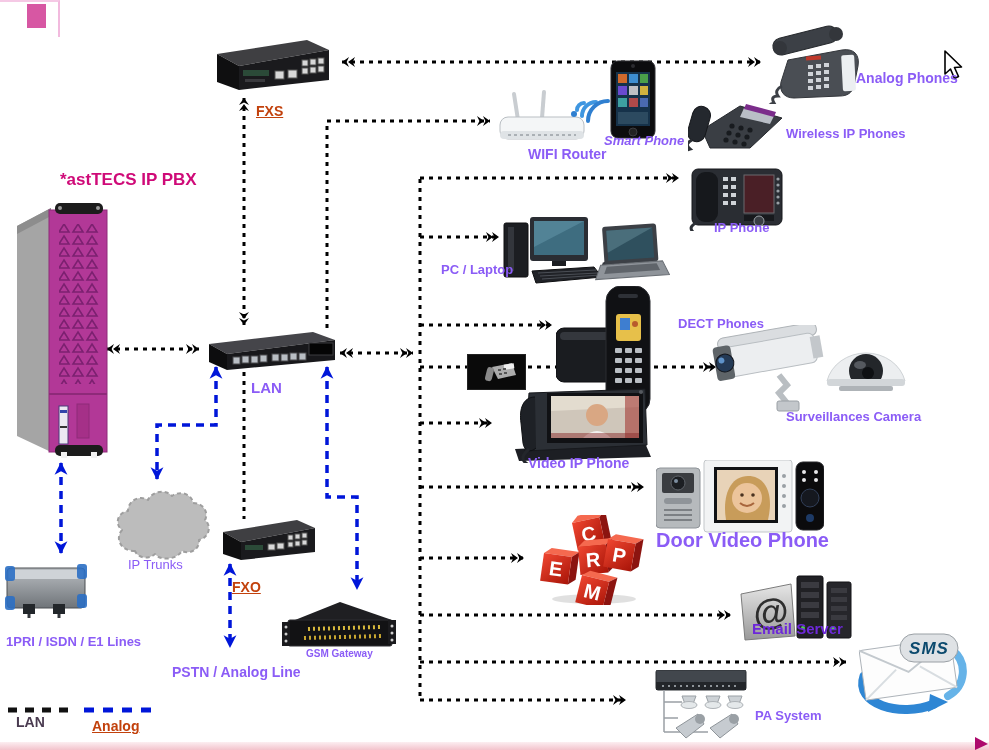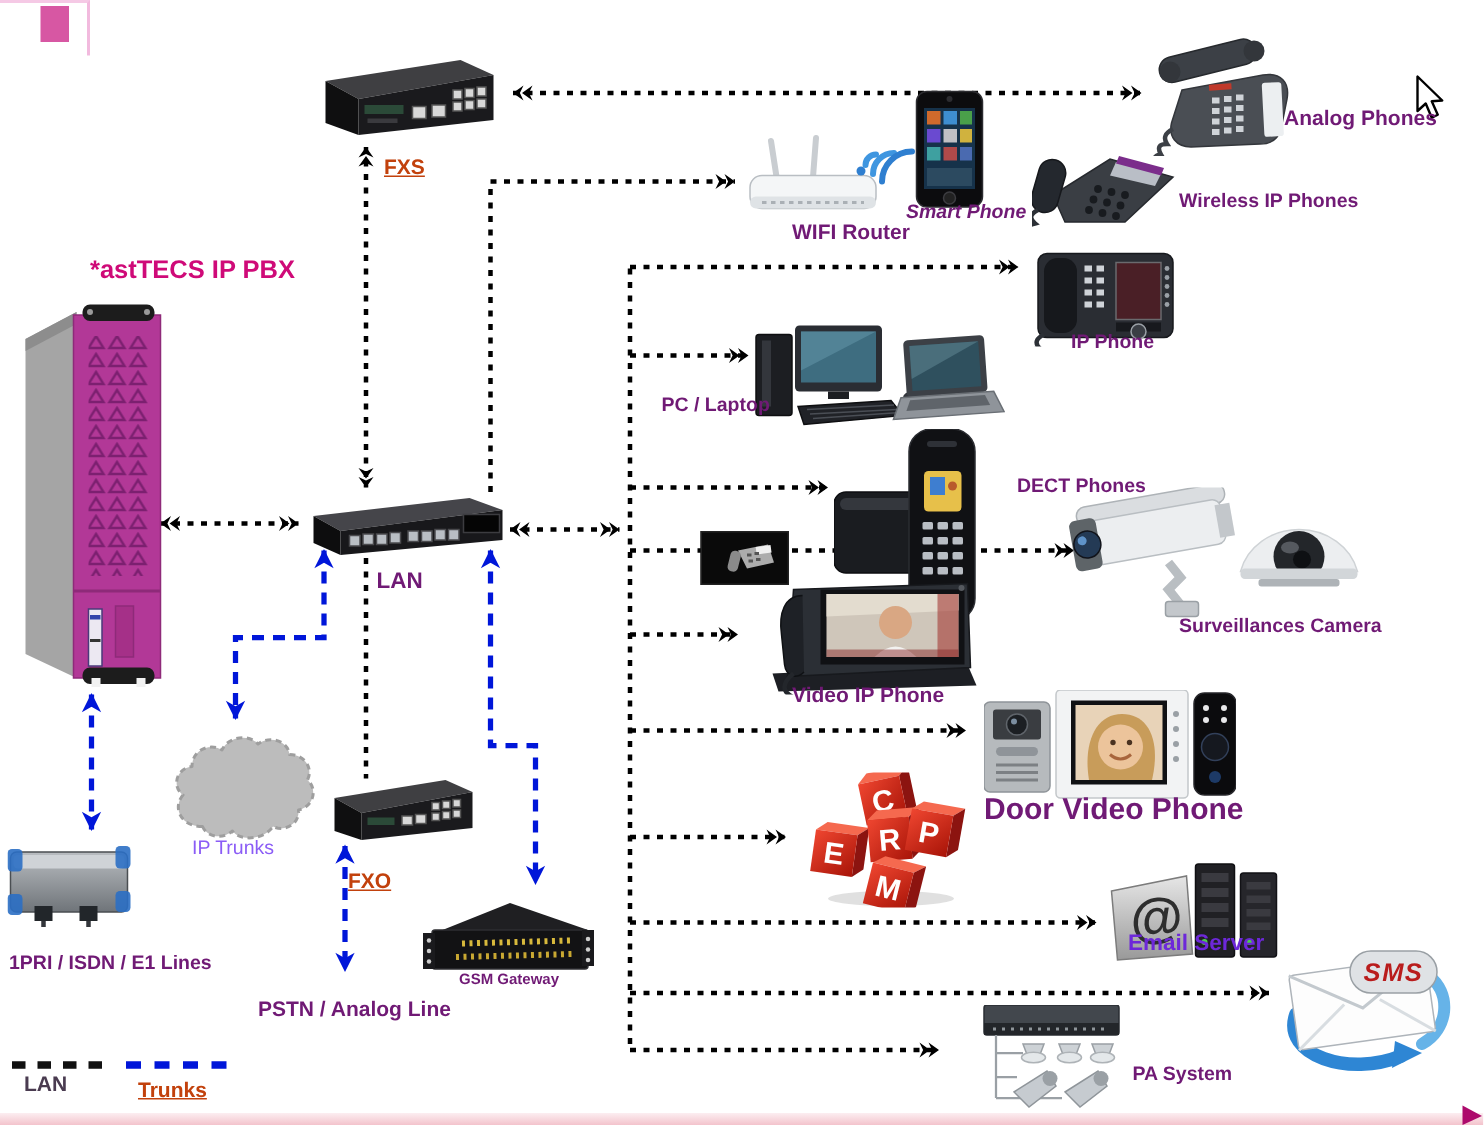--- a/index.html
+++ b/index.html
@@ -3,21 +3,21 @@
 <meta charset="utf-8">
 <style>
   html,body{margin:0;padding:0;background:#fff;}
   .stage{position:relative;width:989px;height:750px;background:#ffffff;overflow:hidden;
          font-family:"Liberation Sans", sans-serif;}
   .wires{position:absolute;left:0;top:0;}
   .wk{stroke:#000;stroke-width:3;fill:none;stroke-dasharray:4 5;}
   .wb{stroke:#0016d9;stroke-width:3.5;fill:none;stroke-dasharray:8 6;}
   .lgk{stroke:#111;stroke-width:5;fill:none;stroke-dasharray:9 8;}
   .lgb{stroke:#0016d9;stroke-width:5;fill:none;stroke-dasharray:10 9;}
-  .lbl{position:absolute;font-weight:bold;font-size:13px;color:#701a75;white-space:nowrap;}
+  .lbl{position:absolute;font-weight:bold;font-size:13px;color:#8b5cf6;white-space:nowrap;}
   .key{color:#c2410c;text-decoration:underline;font-size:14px;}
   .dev{position:absolute;}
   .title{font-size:17px;color:#cf0a78;}
   .blacklbl{color:#6d28d9;font-size:15px;}
   .legendlan{color:#4a3b50;font-size:14px;}
   .cloudtxt{position:absolute;left:18px;top:31px;font-weight:normal;font-size:13px;color:#8b5cf6;margin-top:40px;}
   .topleftbox{position:absolute;left:0;top:0;width:58px;height:35px;
               border-right:2px solid rgba(230,120,190,.5);border-top:2px solid rgba(230,120,190,.4);}
   .topleftsq{position:absolute;left:27px;top:4px;width:19px;height:24px;background:rgba(205,45,140,.8);}
   .bottombar{position:absolute;left:0;top:742px;width:989px;height:8px;
@@ -490,21 +490,21 @@
       <path d="M104,30 C120,42 118,66 100,76" stroke="#66b3e8" stroke-width="8" fill="none" stroke-linecap="round"></path>
       <g transform="rotate(-8 60 48)">
         <rect x="14" y="24" width="92" height="50" rx="3" fill="#fdfdfd" stroke="#aeb4ba"></rect>
         <polyline points="14,24 60,52 106,24" fill="none" stroke="#c3c9ce" stroke-width="2"></polyline>
         <polyline points="14,74 48,48" fill="none" stroke="#d8dde1" stroke-width="2"></polyline>
         <polyline points="106,74 72,48" fill="none" stroke="#d8dde1" stroke-width="2"></polyline>
       </g>
       <rect x="52" y="14" width="58" height="28" rx="14" fill="#dfe2e5" stroke="#9aa0a5"></rect>
     </svg>
     <div style="position:absolute;left:52px;top:16px;width:58px;height:25px;display:flex;align-items:center;justify-content:center;
-                font-weight:bold;font-style:italic;font-size:17px;color:#b91c1c;letter-spacing:1px;text-align:center;">SMS</div>
+                font-weight:bold;font-style:italic;font-size:17px;color:#0c4a6e;letter-spacing:1px;text-align:center;">SMS</div>
   </div>
 
   <div class="dev" style="left:648px;top:670px;width:102px;height:72px;">
     <svg width="102" height="72">
       <rect x="8" y="0" width="90" height="20" rx="2" fill="#42474d" stroke="#2a2e33"></rect>
       <rect x="8" y="12" width="90" height="8" fill="#23262a"></rect>
       <line x1="14" y1="16" x2="92" y2="16" stroke="#8f959a" stroke-width="2" stroke-dasharray="2 4"></line>
       <path d="M16,20 V62 M16,32 H34 M16,48 H30 M16,62 H60" stroke="#9aa0a5" stroke-width="1.5" fill="none"></path>
       <g>
         <polygon points="34,26 48,26 45,34 37,34" fill="#cdd2d6" stroke="#9aa0a5"></polygon>
@@ -584,15 +584,15 @@
   <div class="lbl" style="left:642px;top:316px;padding-left:36px;">DECT Phones</div>
   <div class="lbl" style="left:786px;top:409px;">Surveillances Camera</div>
   <div class="lbl" style="left:528px;top:455px;font-size:14px;">Video IP Phone</div>
   <div class="lbl" style="left:656px;top:529px;font-size:20px;">Door Video Phone</div>
   <div class="lbl blacklbl" style="left:752px;top:620px;">Email Server</div>
   <div class="lbl" style="left:755px;top:708px;">PA System</div>
   <div class="lbl" style="left:306px;top:648px;font-size:10px;">GSM Gateway</div>
   <div class="lbl" style="left:172px;top:664px;font-size:14px;">PSTN / Analog Line</div>
   <div class="lbl" style="left:6px;top:634px;">1PRI / ISDN / E1 Lines</div>
   <div class="lbl legendlan" style="left:16px;top:714px;">LAN</div>
-  <div class="lbl key" style="left:92px;top:718px;">Trunks</div>
+  <div class="lbl key" style="left:92px;top:718px;">Analog</div>
 
 </div>
 
 </body></html>

